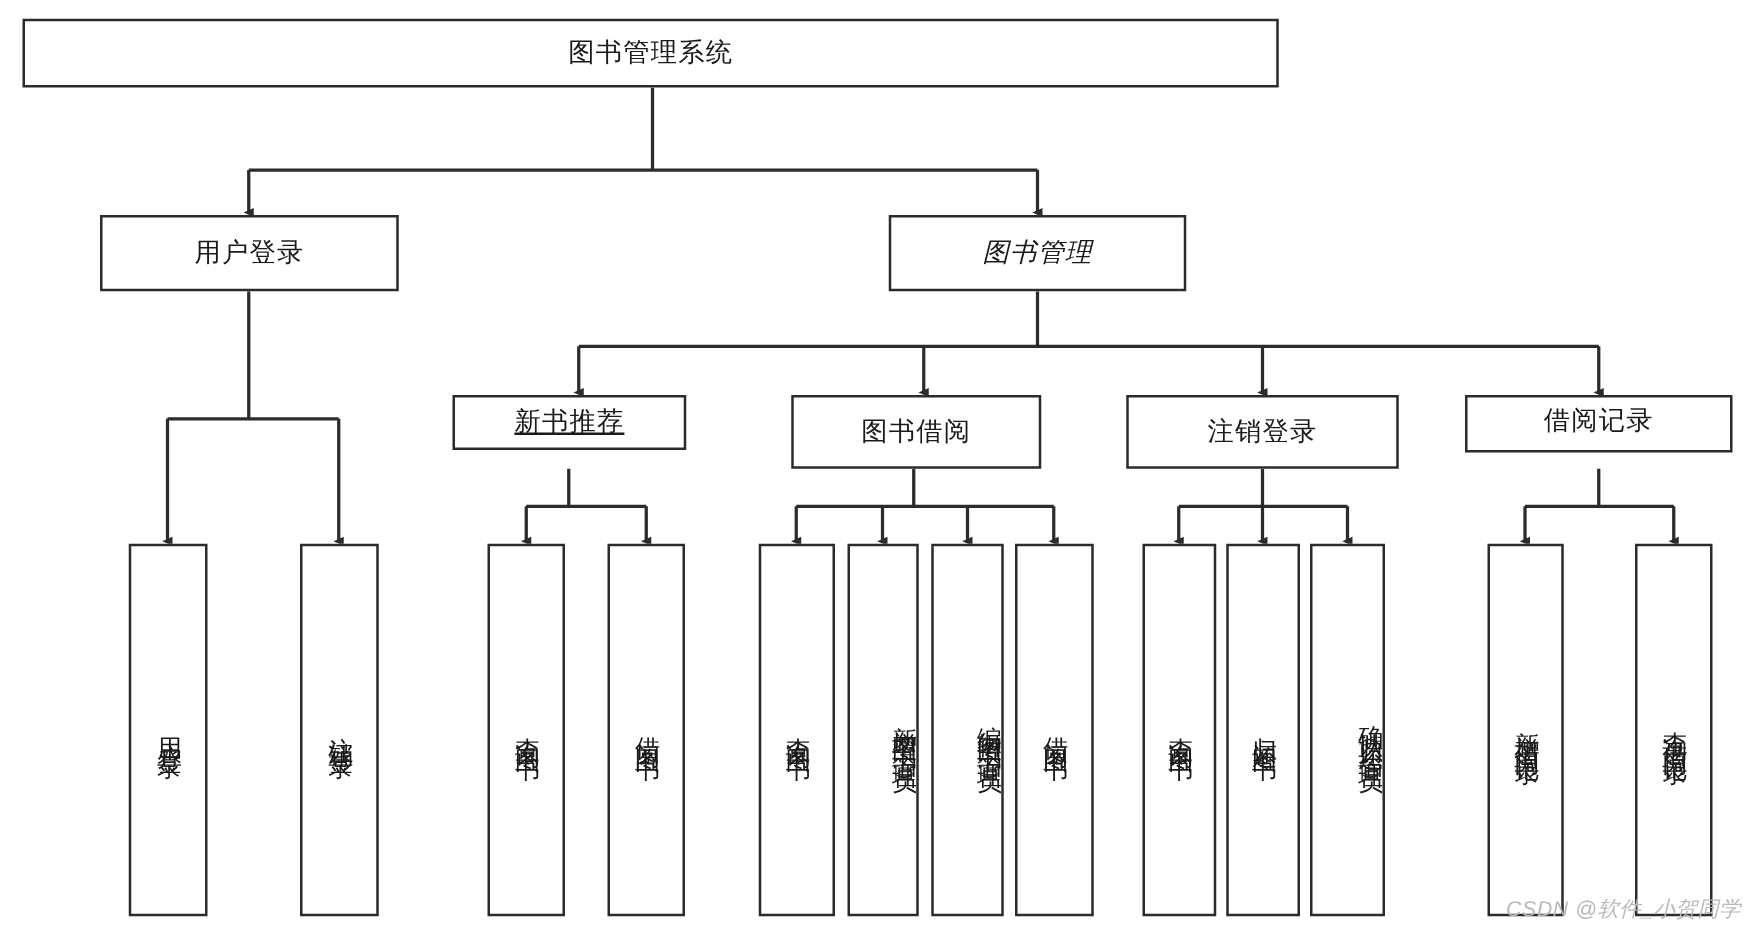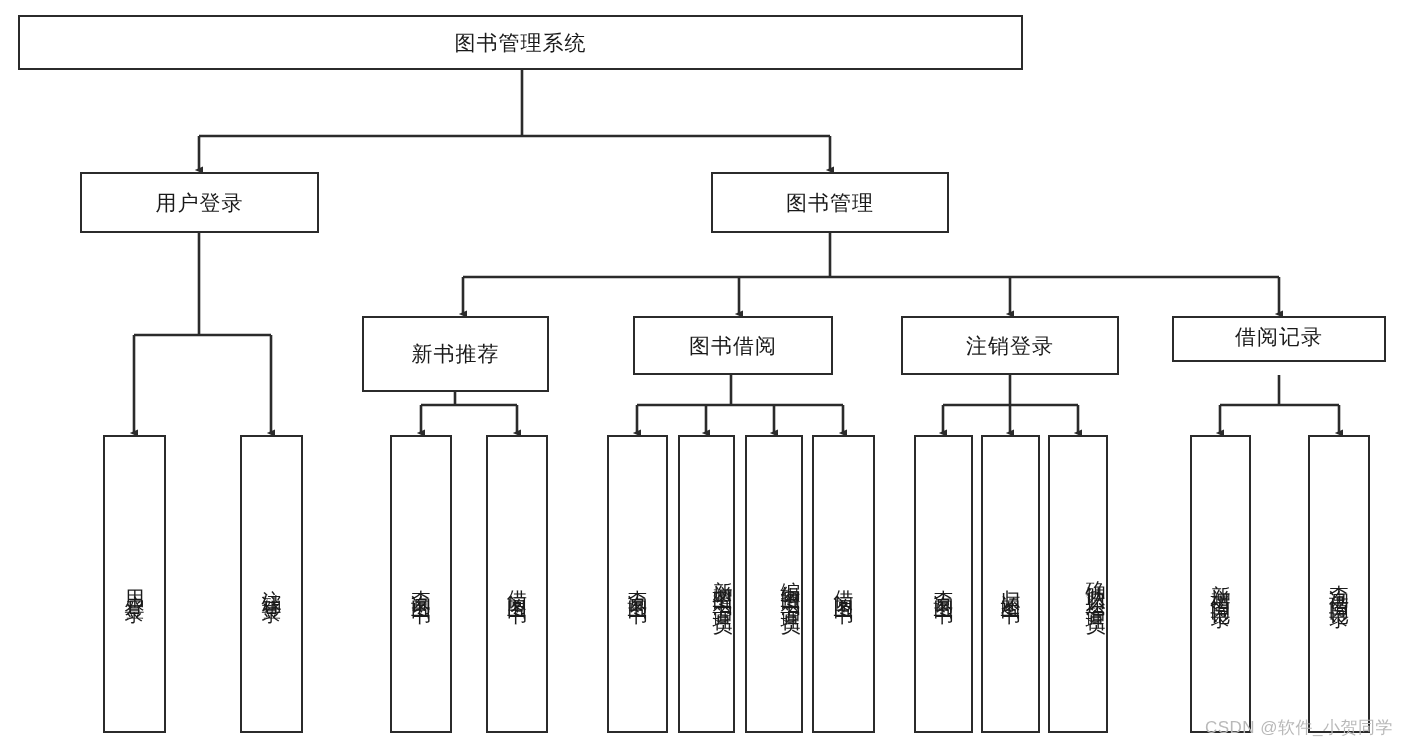--- a/index.html
+++ b/index.html
@@ -56,20 +56,21 @@
     padding-top: 0;
   }
   .watermark {
     position: absolute;
     right: 12px;
     bottom: 8px;
     font-size: 17px;
     color: #b9b9b9;
     letter-spacing: 0.5px;
     white-space: nowrap;
+    font-style: italic;
   }
 </style>
 </head>
 <body>
 
 <div id="diagram-root">
 
   <svg id="edge-layer" viewBox="0 0 1405 747" width="1405" height="747" xmlns="http://www.w3.org/2000/svg">
     <defs>
       <marker id="arrowhead" markerWidth="9" markerHeight="9" refX="4.2" refY="4.4" orient="auto" markerUnits="userSpaceOnUse">
@@ -110,24 +111,24 @@
         <path d="M1220,405 L1339,405"></path>
         <path d="M1220,405 L1220,433" marker-end="url(#arrowhead)"></path>
         <path d="M1339,405 L1339,433" marker-end="url(#arrowhead)"></path>
       </g>
   </svg>
 
   <div class="node node-h" style="left: 18px; top: 15px; width: 1005px; height: 55px;">图书管理系统</div>
 
   <div id="level2-layer">
       <div class="node node-h" style="left: 80px; top: 172px; width: 239px; height: 61px;">用户登录</div>
-      <div class="node node-h" style="left: 711px; top: 172px; width: 238px; height: 61px;">图书管理</div>
+      <div class="node node-h" style="left: 711px; top: 172px; width: 238px; height: 61px; font-style: italic;">图书管理</div>
     </div>
   <div id="level3-layer">
-      <div class="node node-h" style="left: 362px; top: 316px; width: 187px; height: 76px;">新书推荐</div>
+      <div class="node node-h" style="left: 362px; top: 316px; width: 187px; height: 44px; text-decoration: underline;">新书推荐</div>
       <div class="node node-h" style="left: 633px; top: 316px; width: 200px; height: 59px;">图书借阅</div>
       <div class="node node-h" style="left: 901px; top: 316px; width: 218px; height: 59px;">注销登录</div>
       <div class="node node-h" style="left: 1172px; top: 316px; width: 214px; height: 46px; font-family: Liberation Mono, monospace;">借阅记录</div>
     </div>
   <div id="leaf-layer">
       <div class="node node-v center-text" style="left: 103px; top: 435px; width: 63px; height: 298px;">用户登录</div>
       <div class="node node-v center-text" style="left: 240px; top: 435px; width: 63px; height: 298px;">注销登录</div>
       <div class="node node-v center-text" style="left: 390px; top: 435px; width: 62px; height: 298px;">查询图书</div>
       <div class="node node-v center-text" style="left: 486px; top: 435px; width: 62px; height: 298px;">借阅图书</div>
       <div class="node node-v center-text" style="left: 607px; top: 435px; width: 61px; height: 298px;">查询图书</div>

